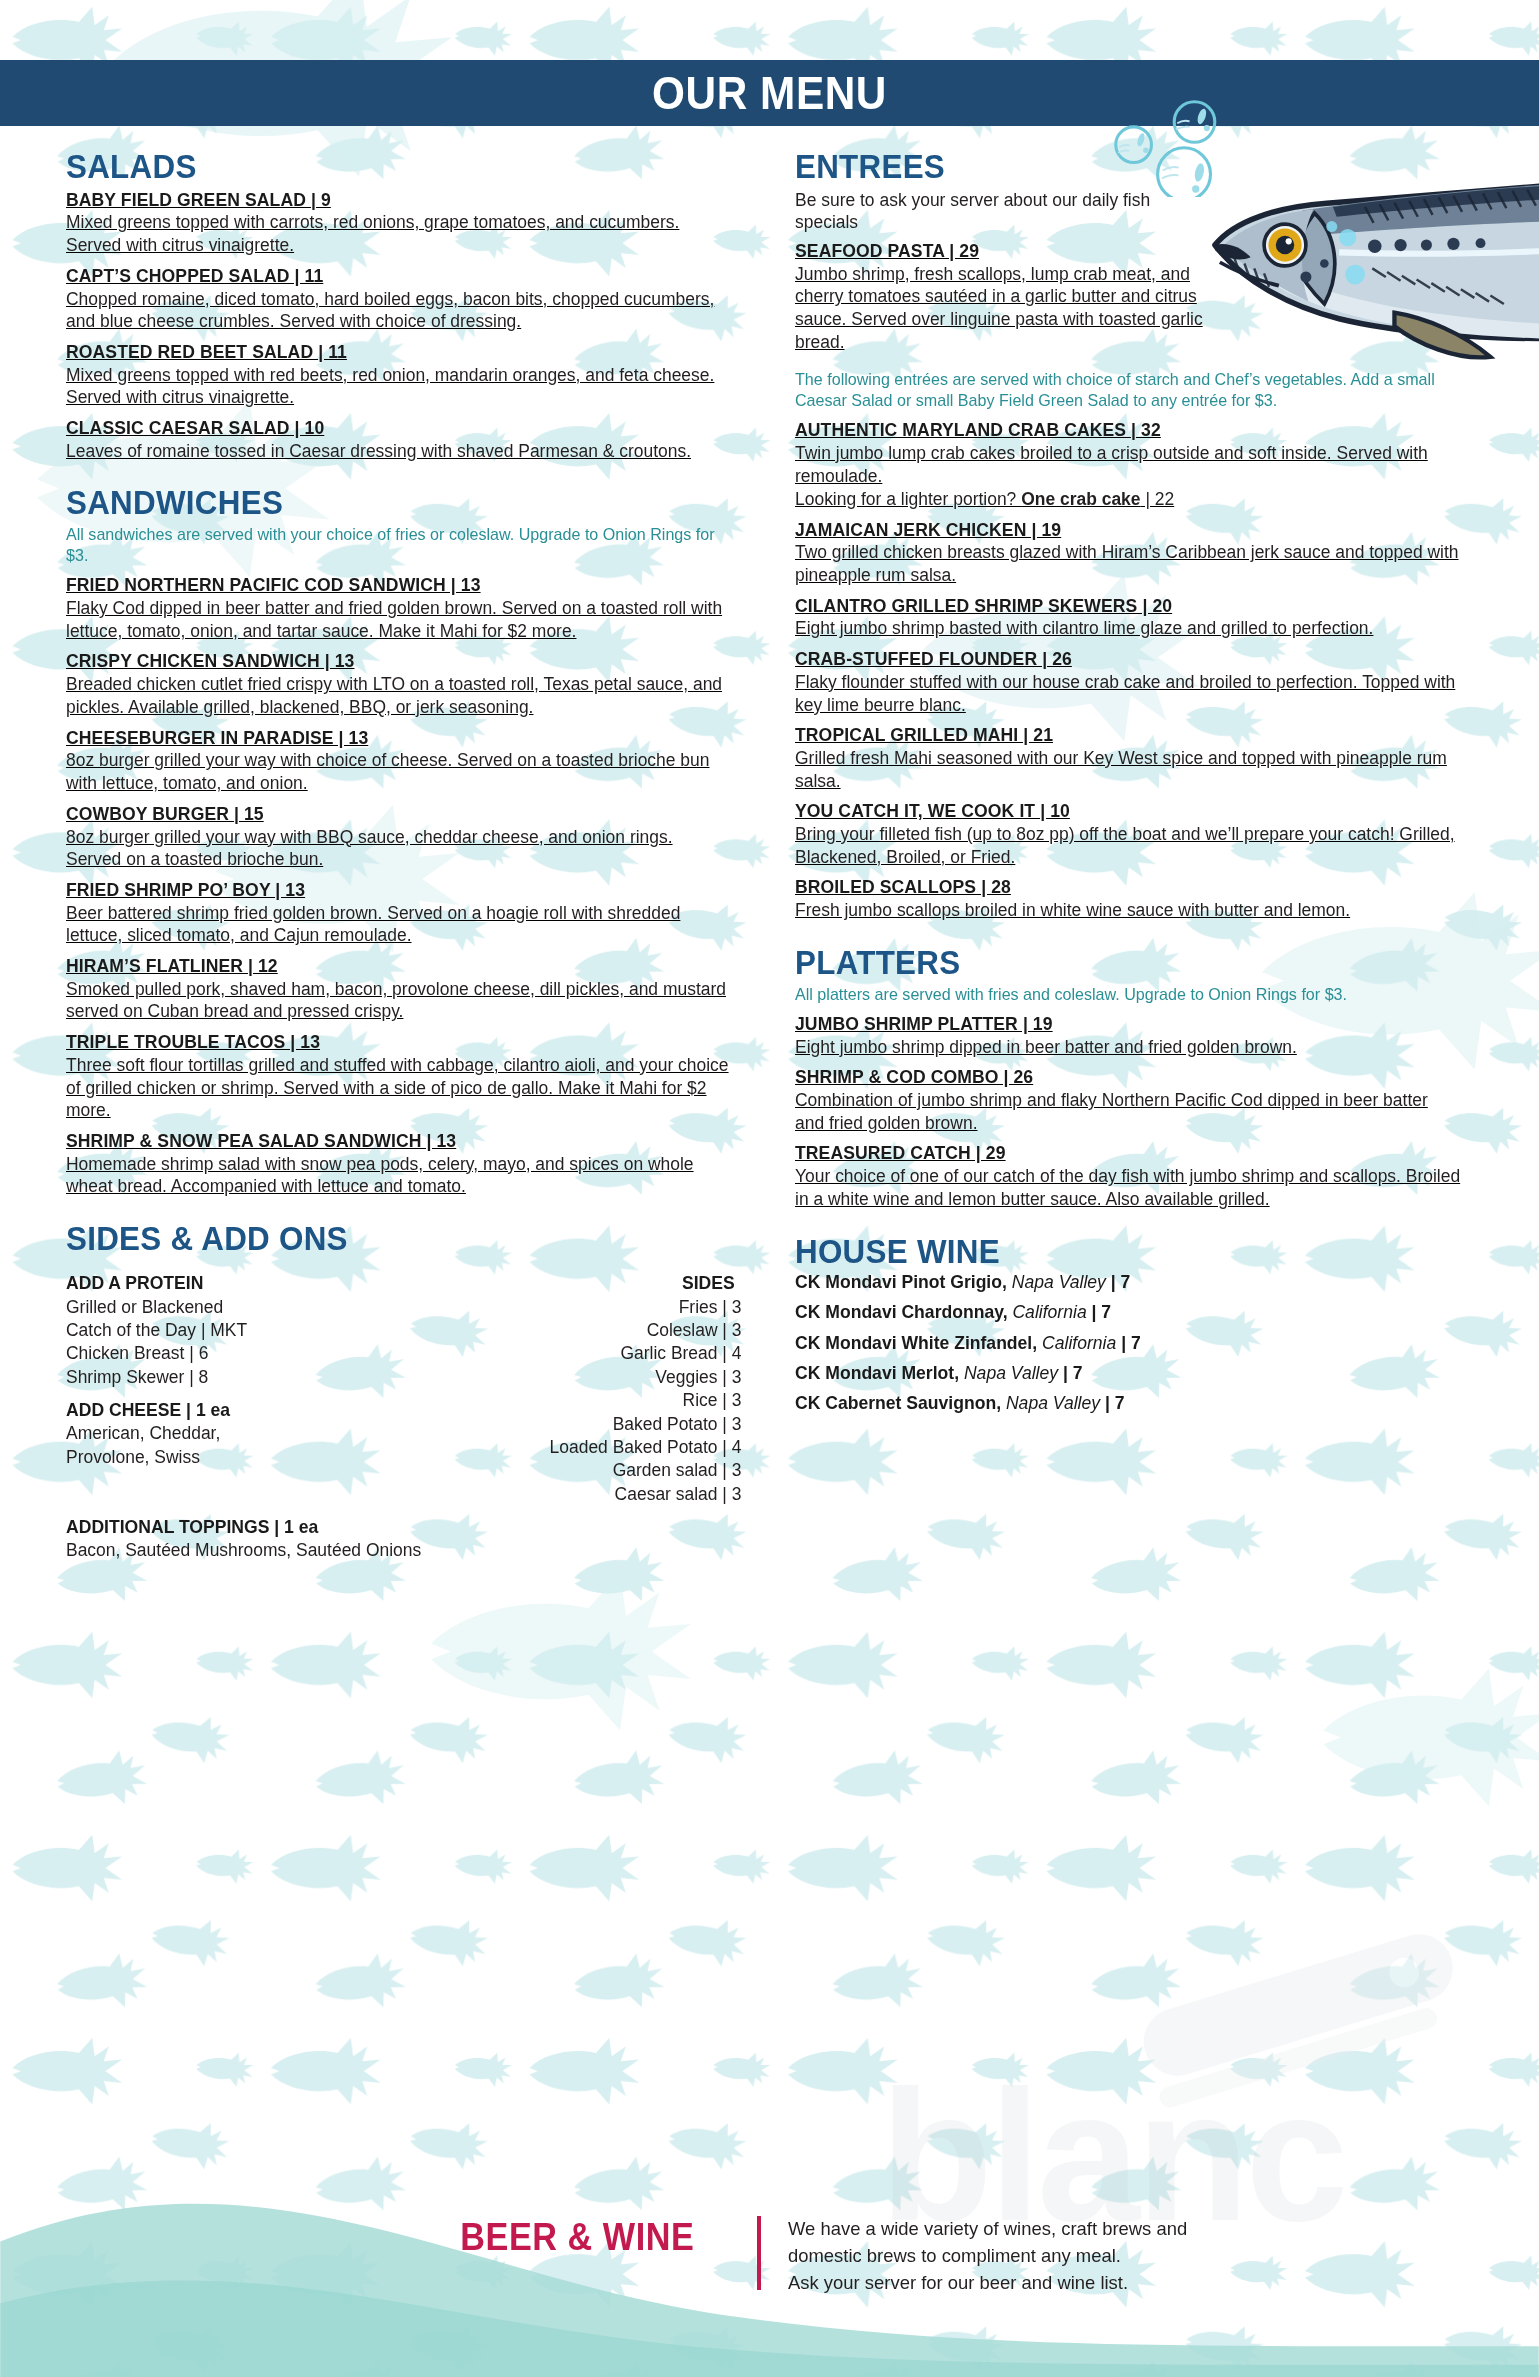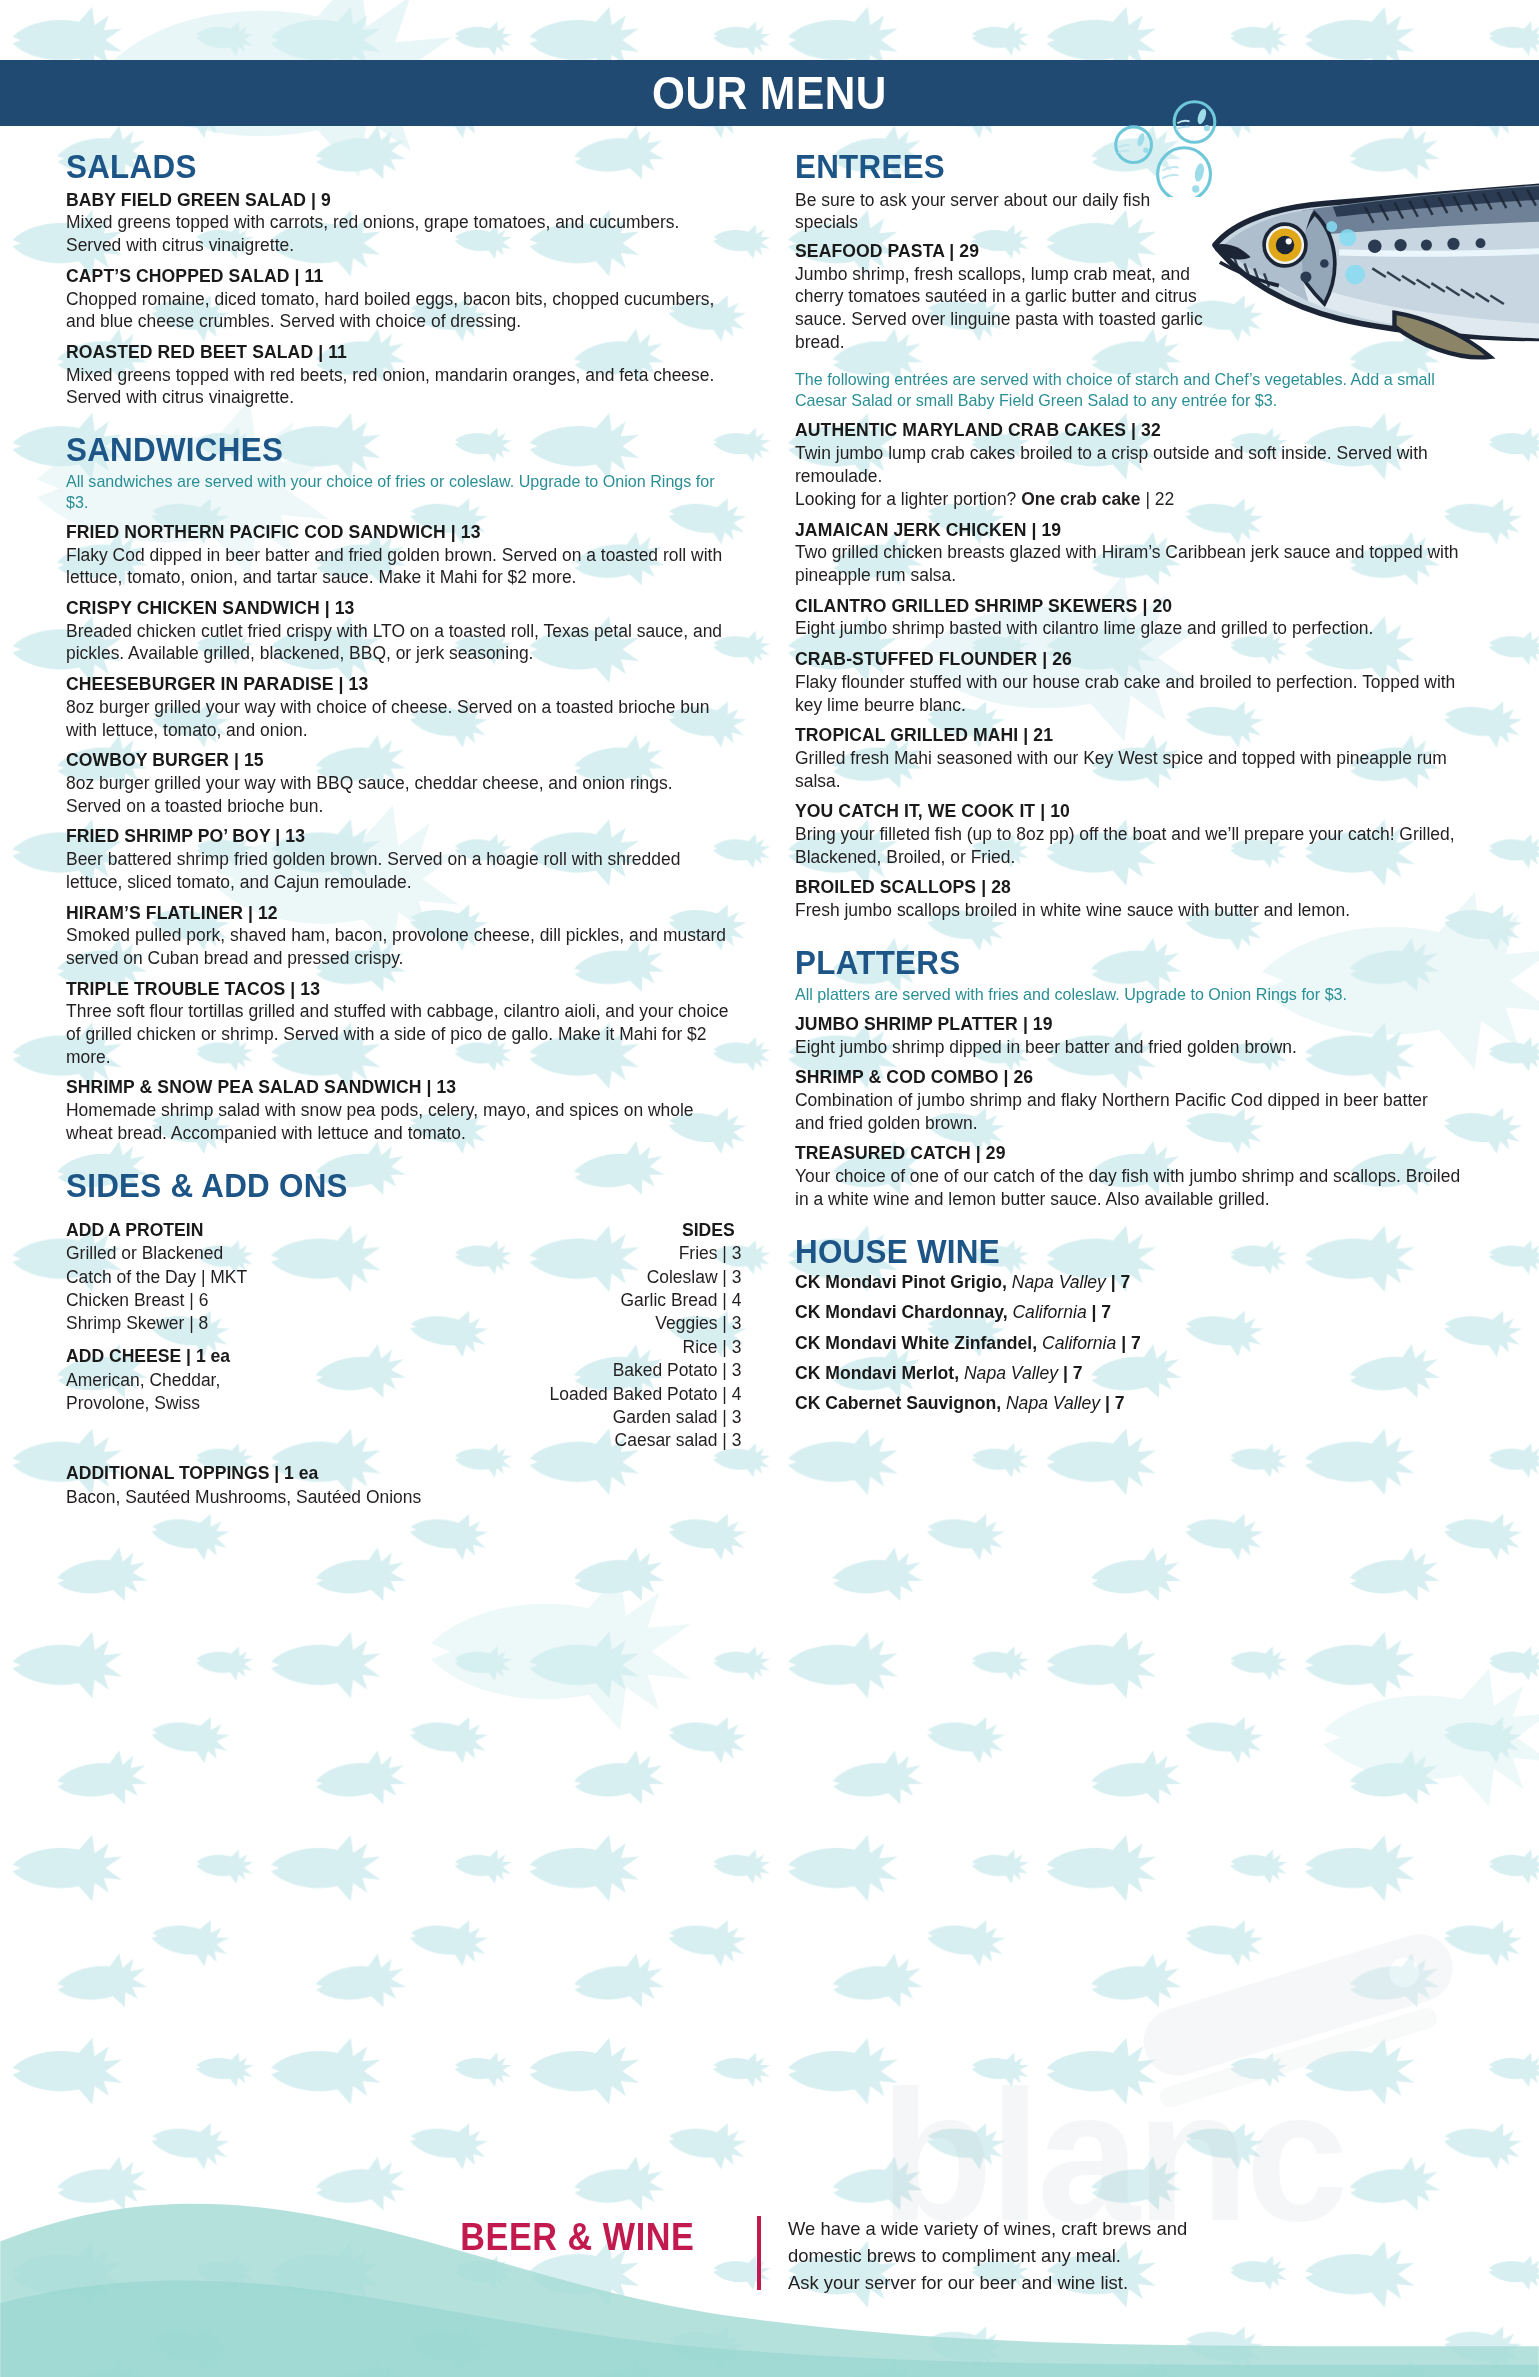--- a/index.html
+++ b/index.html
@@ -114,21 +114,21 @@
   .section-sub {
     color: #231f20;
     font-size: 18px;
     line-height: 1.25;
     font-family: "Liberation Sans Narrow", "Liberation Sans", sans-serif;
     transform: scaleX(0.97);
     transform-origin: left top;
     margin-bottom: 6.2px;
   }
 
-  .item { margin-bottom: 8px; }
+  .item { margin-bottom: 8px; text-decoration: underline; }
   .item-name {
     color: #1a1a1a;
     font-size: 18.5px;
     font-weight: bold;
     letter-spacing: 0.1px;
     font-family: "Liberation Sans Narrow", "Liberation Sans", sans-serif;
     transform: scaleX(0.95);
     transform-origin: left center;
     line-height: 1.2;
     white-space: nowrap;
@@ -376,20 +376,24 @@
         <div class="item-name">BABY FIELD GREEN SALAD | 9</div>
         <div class="item-desc">Mixed greens topped with carrots, red onions, grape tomatoes, and cucumbers. Served with citrus vinaigrette.</div>
       </div>
       <div class="item">
         <div class="item-name">CAPT’S CHOPPED SALAD | 11</div>
         <div class="item-desc">Chopped romaine, diced tomato, hard boiled eggs, bacon bits, chopped cucumbers, and blue cheese crumbles. Served with choice of dressing.</div>
       </div>
       <div class="item">
         <div class="item-name">ROASTED RED BEET SALAD | 11</div>
         <div class="item-desc">Mixed greens topped with red beets, red onion, mandarin oranges, and feta cheese. Served with citrus vinaigrette.</div>
+      </div>
+      <div class="item">
+        <div class="item-name">CLASSIC CAESAR SALAD | 10</div>
+        <div class="item-desc">Leaves of romaine tossed in Caesar dressing with shaved Parmesan &amp; croutons.</div>
       </div>
 
       <div class="gap-md"></div>
 
       <div class="section-title">SANDWICHES</div>
       <div class="section-note">All sandwiches are served with your choice of fries or coleslaw. Upgrade to Onion Rings for $3.</div>
 
       <div class="item">
         <div class="item-name">FRIED NORTHERN PACIFIC COD SANDWICH | 13</div>
         <div class="item-desc">Flaky Cod dipped in beer batter and fried golden brown. Served on a toasted roll with lettuce, tomato, onion, and tartar sauce. Make it Mahi for $2 more.</div>

